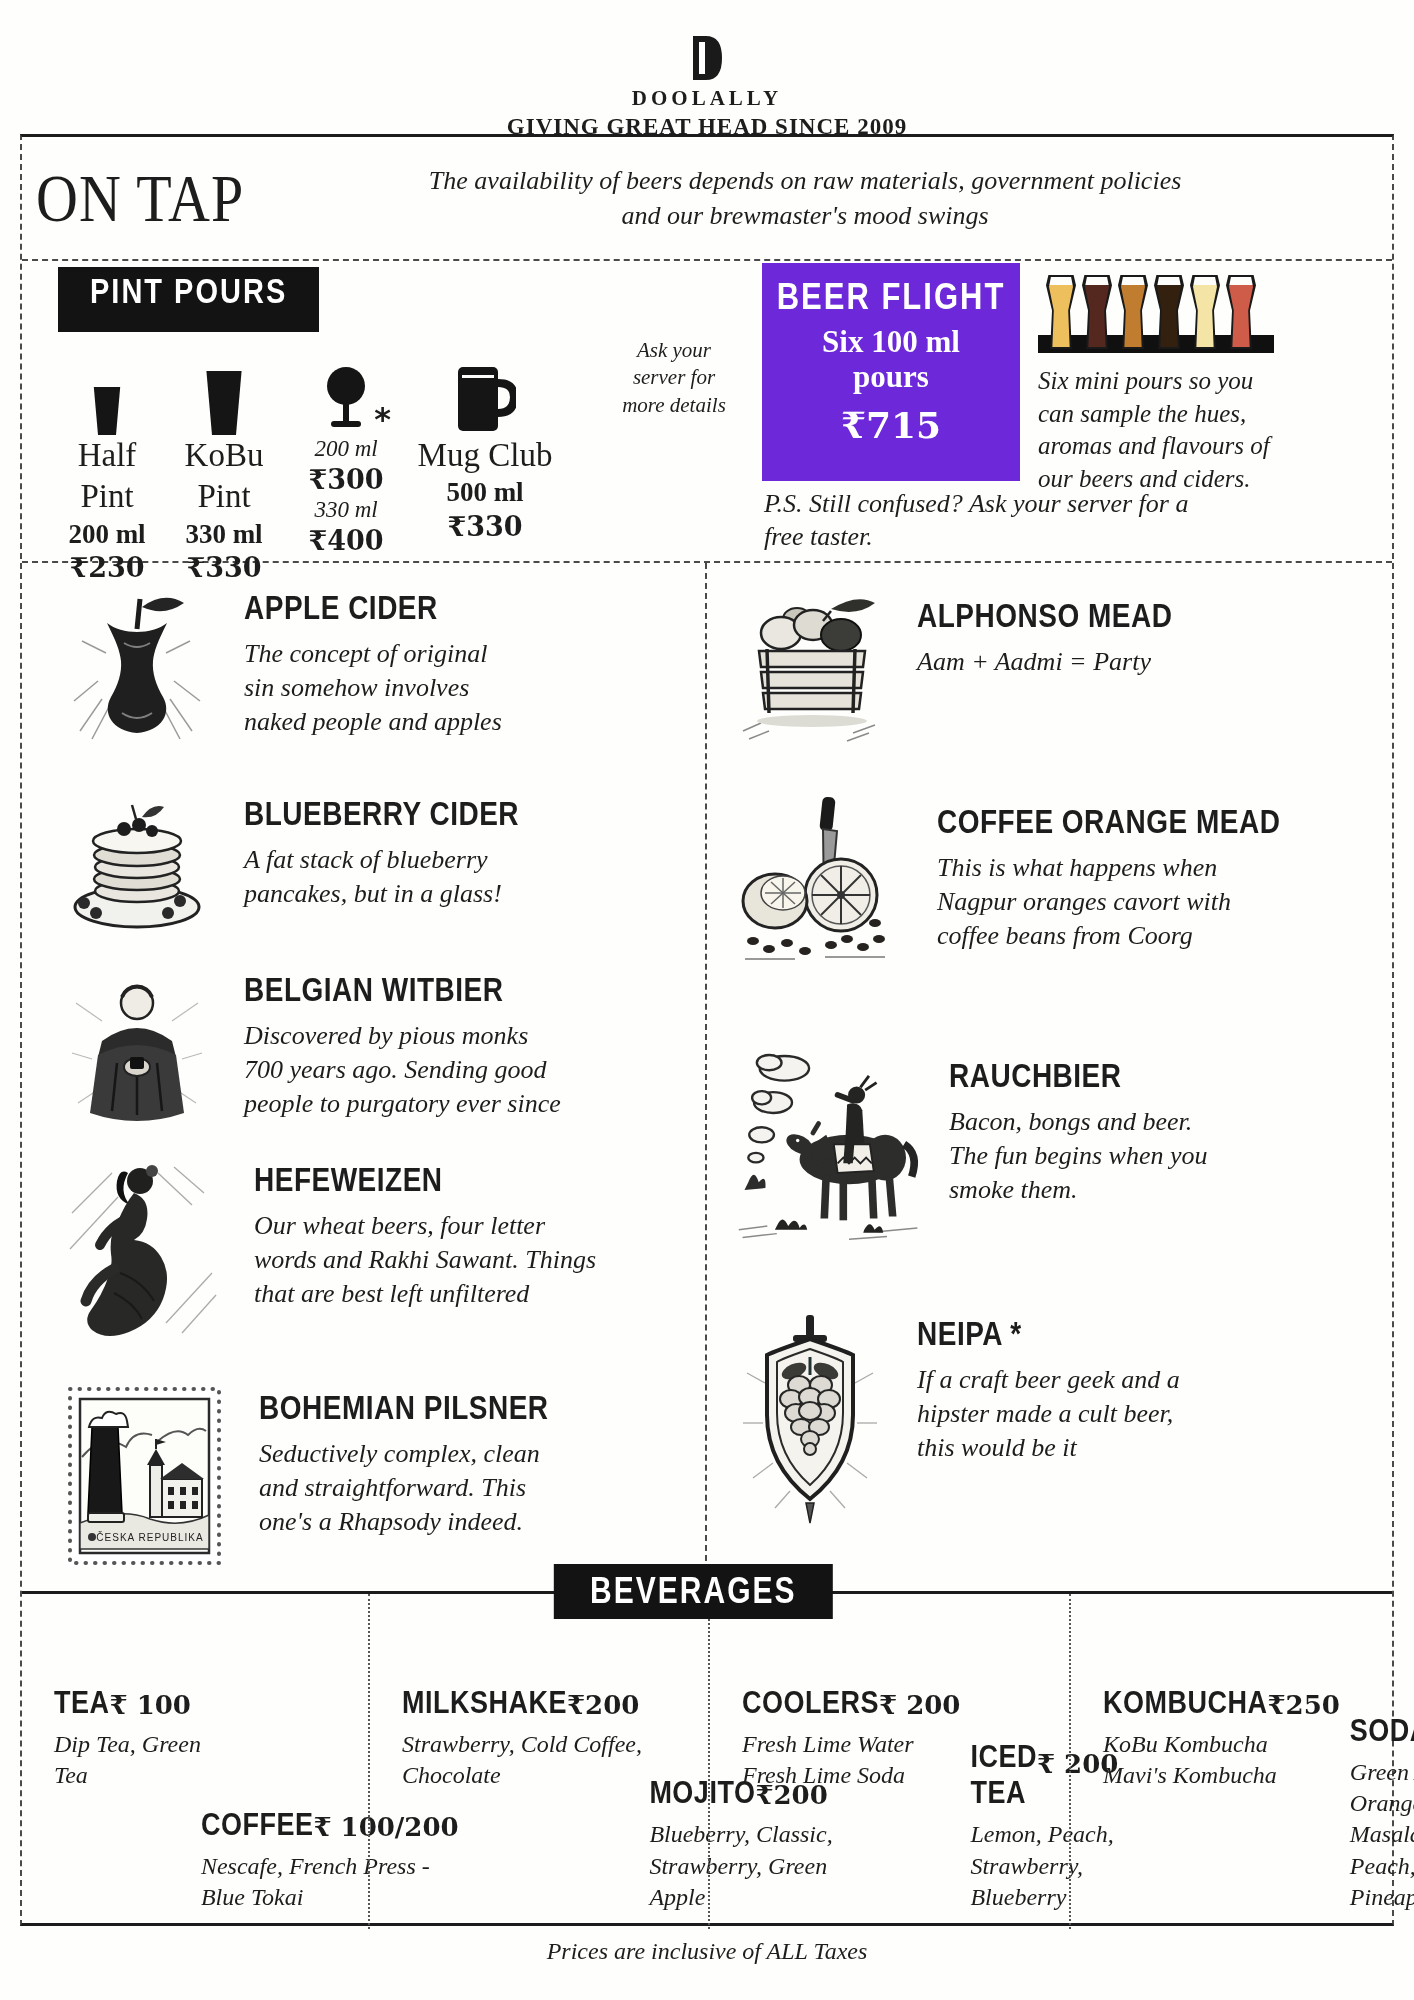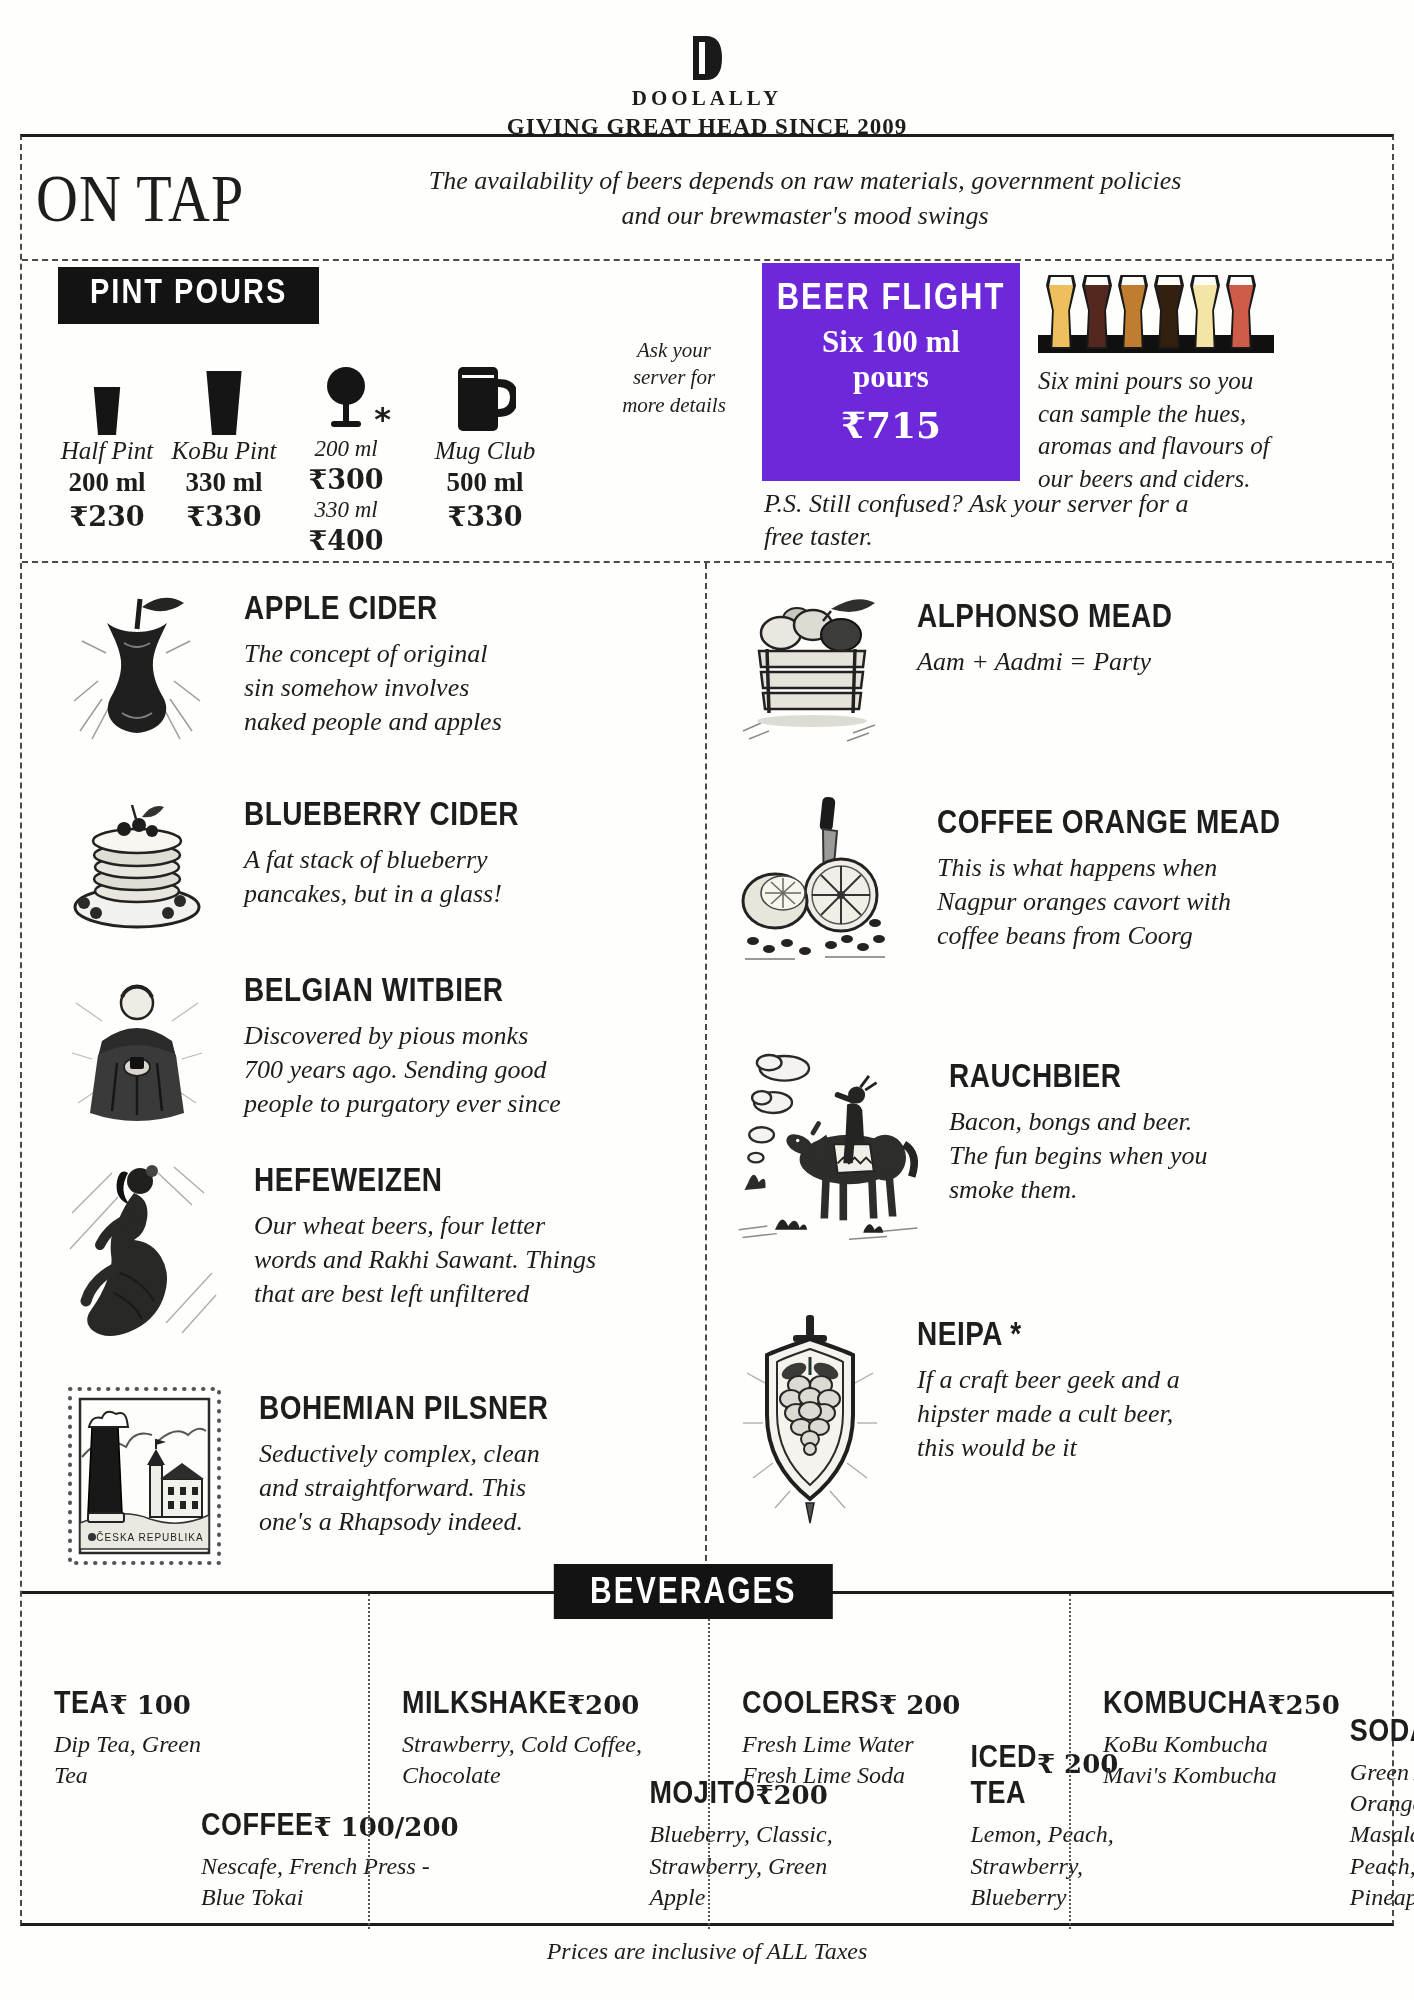--- a/index.html
+++ b/index.html
@@ -25,26 +25,26 @@
 
   
   .ontap-row { display:flex; align-items:center; height:124px; border-bottom:2px dashed #4a4a4a; padding:0 26px 0 14px; }
   .ontap-title { font-size:58px; font-weight:normal; letter-spacing:1px; transform:scaleY(1.15); transform-origin:left center; white-space:nowrap; }
   .ontap-sub { flex:1; text-align:center; font-style:italic; font-size:26px; line-height:1.35; }
 
   
   .pours-row { position:relative; height:302px; border-bottom:2px dashed #4a4a4a; }
   .stamp-head { background:#131313; color:#fff; font-family:"Liberation Sans",sans-serif; font-weight:bold; letter-spacing:2px; text-align:center; }
   .condensed { display:inline-block; transform:scaleY(1.2); transform-origin:center; }
-  .pp-banner { position:absolute; left:36px; top:6px; font-size:29px; padding:8px 32px 16px; }
+  .pp-banner { position:absolute; left:36px; top:6px; font-size:29px; padding:8px 32px 24px; }
   .pours-items { position:absolute; left:26px; top:50px; display:flex; }
   .pour-col { display:flex; flex-direction:column; align-items:center; text-align:center; }
   .w-half{width:118px}.w-full{width:116px}.w-taster{width:128px}.w-mug{width:150px}
   .icon-slot { height:124px; display:flex; align-items:flex-end; justify-content:center; }
-  .pour-name { font-style:italic; font-size:25px; line-height:1.25; }
+  .pour-name { font-size:33px; line-height:1.25; }
   .pour-size { font-weight:bold; font-size:27px; line-height:1.25; }
   .pour-size-sm { font-style:italic; font-size:23px; line-height:1.2; }
   .pour-price { font-weight:bold; font-size:27px; line-height:1.25; font-family:"DejaVu Serif","DejaVu Sans",serif; }
   .glass-half { width:30px; height:48px; background:#151515; clip-path:polygon(6% 0,94% 0,80% 100%,20% 100%); }
   .glass-full { width:40px; height:64px; background:#151515; clip-path:polygon(6% 0,94% 0,80% 100%,20% 100%); }
   .taster-wrap { position:relative; }
   .taster-ast { position:absolute; right:-18px; bottom:0; font-family:"DejaVu Sans",sans-serif; font-weight:bold; font-size:32px; line-height:1; }
   .server-note { position:absolute; left:592px; top:76px; width:120px; text-align:center; font-style:italic; font-size:21px; line-height:1.3; }
   .flight-box { position:absolute; left:740px; top:2px; width:258px; height:218px; background:#6d28d9; color:#fff; text-align:center; }
   .flight-title { font-size:31px; letter-spacing:2px; margin-top:16px; font-family:"Liberation Sans",sans-serif; font-weight:bold; }

